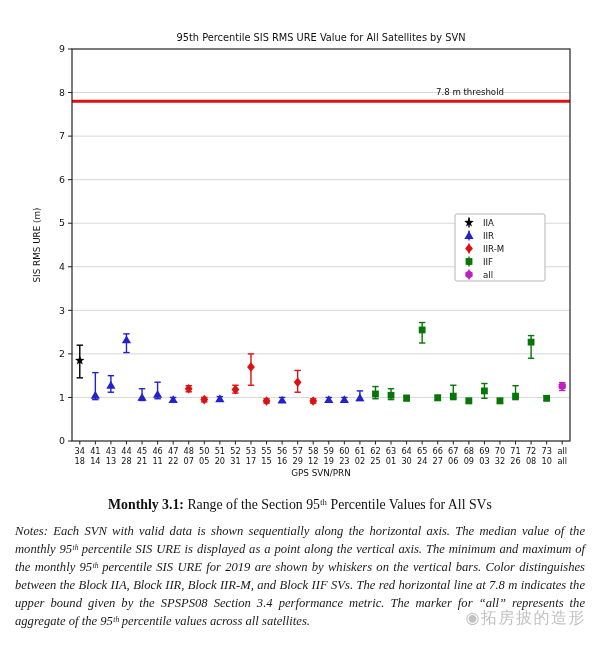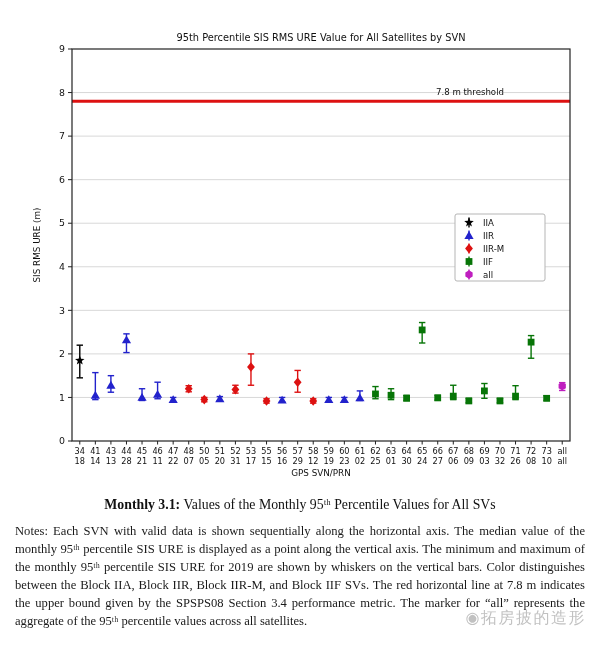--- a/index.html
+++ b/index.html
@@ -3,21 +3,21 @@
 <meta charset="utf-8">
 <style>
   html,body{margin:0;padding:0;background:#ffffff;}
   #page{position:relative;width:600px;height:651px;background:#ffffff;overflow:hidden;
         font-family:"DejaVu Sans",sans-serif;}
   #chart-wrap{position:absolute;left:0;top:0;width:600px;height:486px;}
   #caption{position:absolute;left:0;top:497px;width:600px;text-align:center;
            font-family:"Liberation Serif",serif;font-size:13.8px;color:#111;}
   #caption .cap-label{font-weight:bold;}
   #notes{position:absolute;left:15px;top:522px;width:570px;
-         font-family:"Liberation Serif",serif;
+         font-family:"Liberation Serif",serif;font-style:italic;
          font-size:12.6px;line-height:18px;text-align:justify;color:#1a1a1a;}
   #watermark{position:absolute;right:14px;top:608px;
              font-family:"DejaVu Sans",sans-serif;font-size:16px;letter-spacing:1.5px;
              color:#8f8f8f;opacity:0.55;filter:blur(0.5px);pointer-events:none;}
   svg text{font-family:"DejaVu Sans",sans-serif;}
 </style>
 </head>
 <body>
 
 <div id="page">
@@ -294,19 +294,19 @@
         <line x1="469" y1="256.5" x2="469" y2="266.5" stroke="#077507" stroke-width="1.4"></line>
         <rect x="465.6" y="258.1" width="6.8" height="6.8" fill="#077507"></rect>
         <text x="483" y="264.5" font-size="8.6" fill="#111">IIF</text>
         <line x1="469" y1="269.5" x2="469" y2="279.5" stroke="#bf1fbf" stroke-width="1.4"></line>
         <polygon points="469,270.3 465.36269330410533,272.4 465.36269330410533,276.6 469,278.7 472.63730669589467,276.6 472.63730669589467,272.4" fill="#bf1fbf"></polygon>
         <text x="483" y="277.5" font-size="8.6" fill="#111">all</text>
       </svg>
   </div>
 
   <div id="caption">
-    <span class="cap-label">Monthly 3.1:</span><span> Values of the Monthly 95ᵗʰ Percentile Values for All SVs</span>
+    <span class="cap-label">Monthly 3.1:</span><span> Range of the Section 95ᵗʰ Percentile Values for All SVs</span>
   </div>
 
   <div id="notes">Notes: Each SVN with valid data is shown sequentially along the horizontal axis. The median value of the monthly 95ᵗʰ percentile SIS URE is displayed as a point along the vertical axis. The minimum and maximum of the monthly 95ᵗʰ percentile SIS URE for 2019 are shown by whiskers on the vertical bars. Color distinguishes between the Block IIA, Block IIR, Block IIR-M, and Block IIF SVs. The red horizontal line at 7.8 m indicates the upper bound given by the SPSPS08 Section 3.4 performance metric. The marker for “all” represents the aggregate of the 95ᵗʰ percentile values across all satellites.</div>
 
   <div id="watermark">◉拓房披的造形</div>
 </div>
 
 </body></html>

